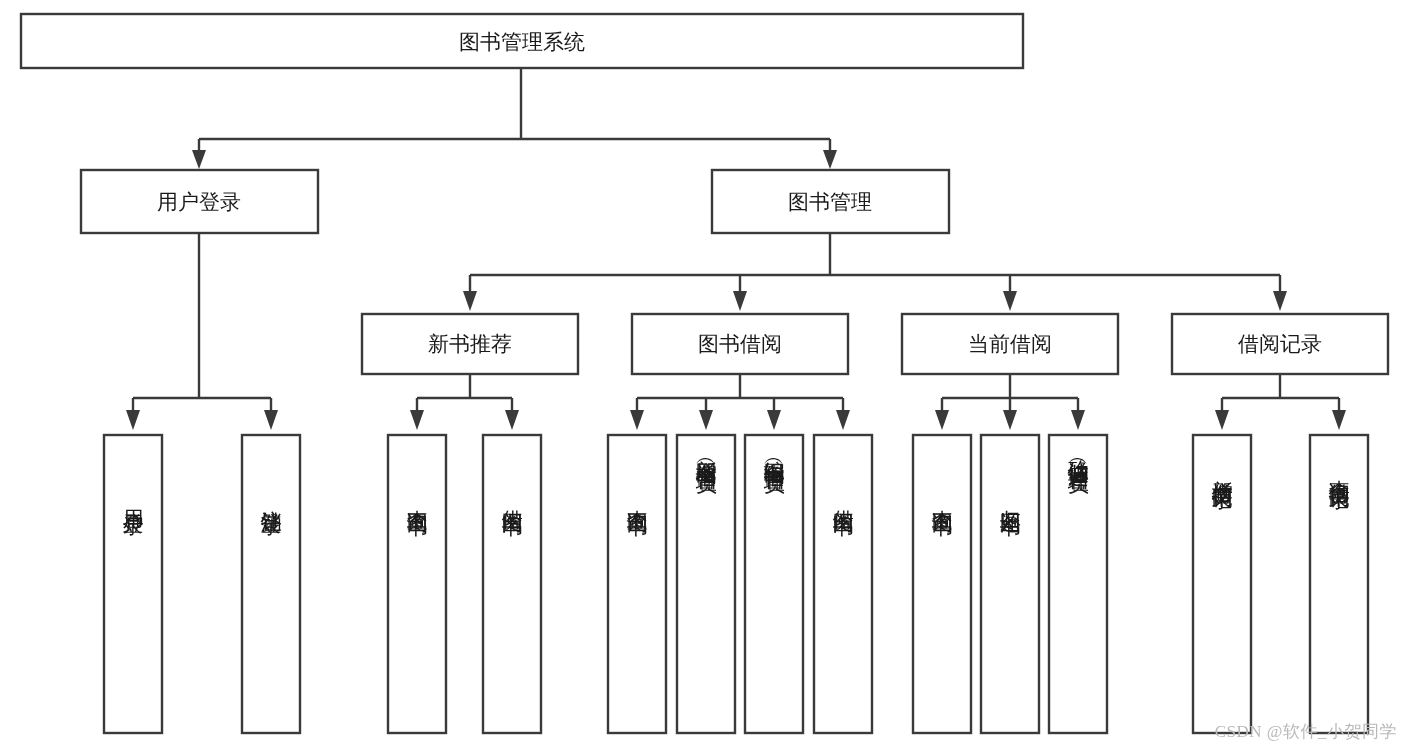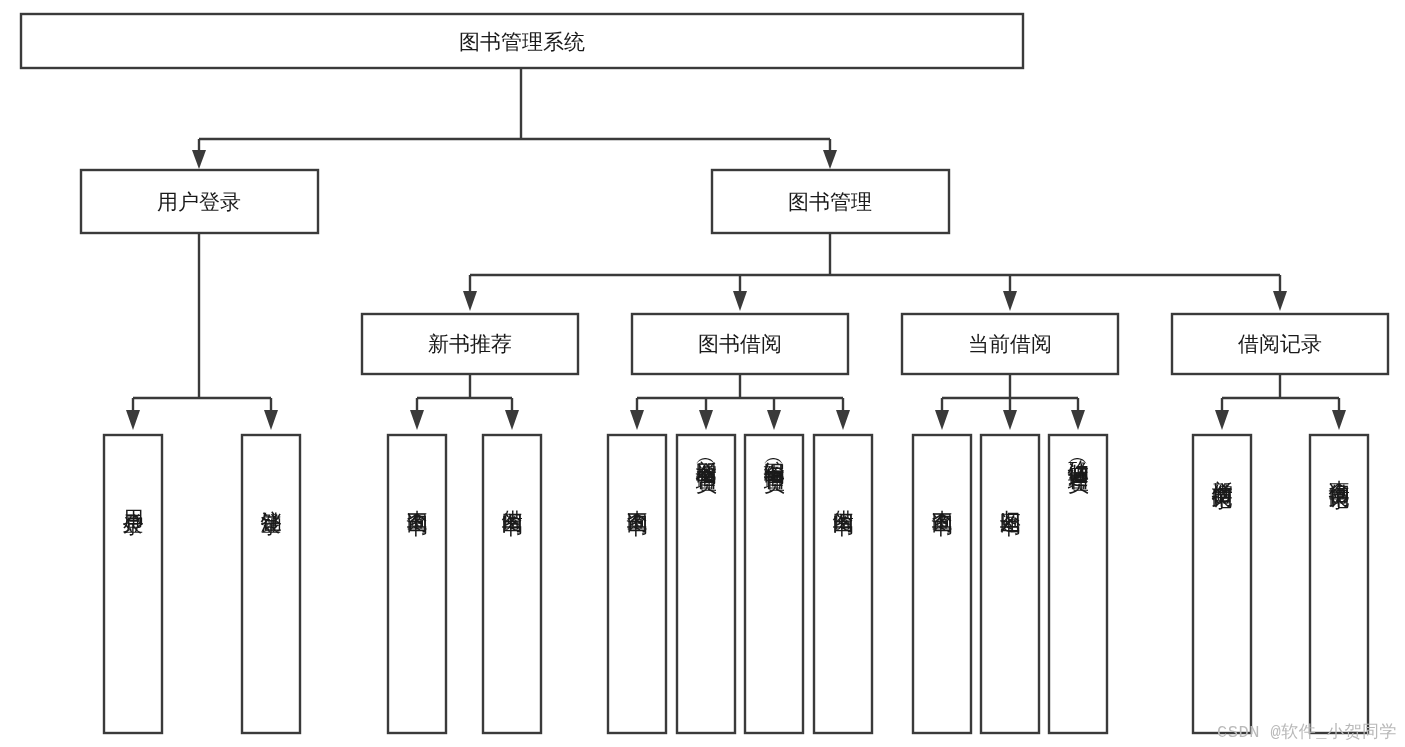--- a/index.html
+++ b/index.html
@@ -62,21 +62,21 @@
     font-size: 21px;
     line-height: 1.16;
     color: #1a1a1a;
     letter-spacing: 2px;
     white-space: nowrap;
   }
   .watermark {
     position: absolute;
     right: 8px;
     bottom: 4px;
-    font-family: Liberation Mono, monospace;
+    font-family: Liberation Serif, serif;
     font-size: 17px;
     color: #b9b9b9;
     letter-spacing: 0.5px;
     user-select: none;
     pointer-events: none;
   }
 </style>
 </head>
 <body>
 

